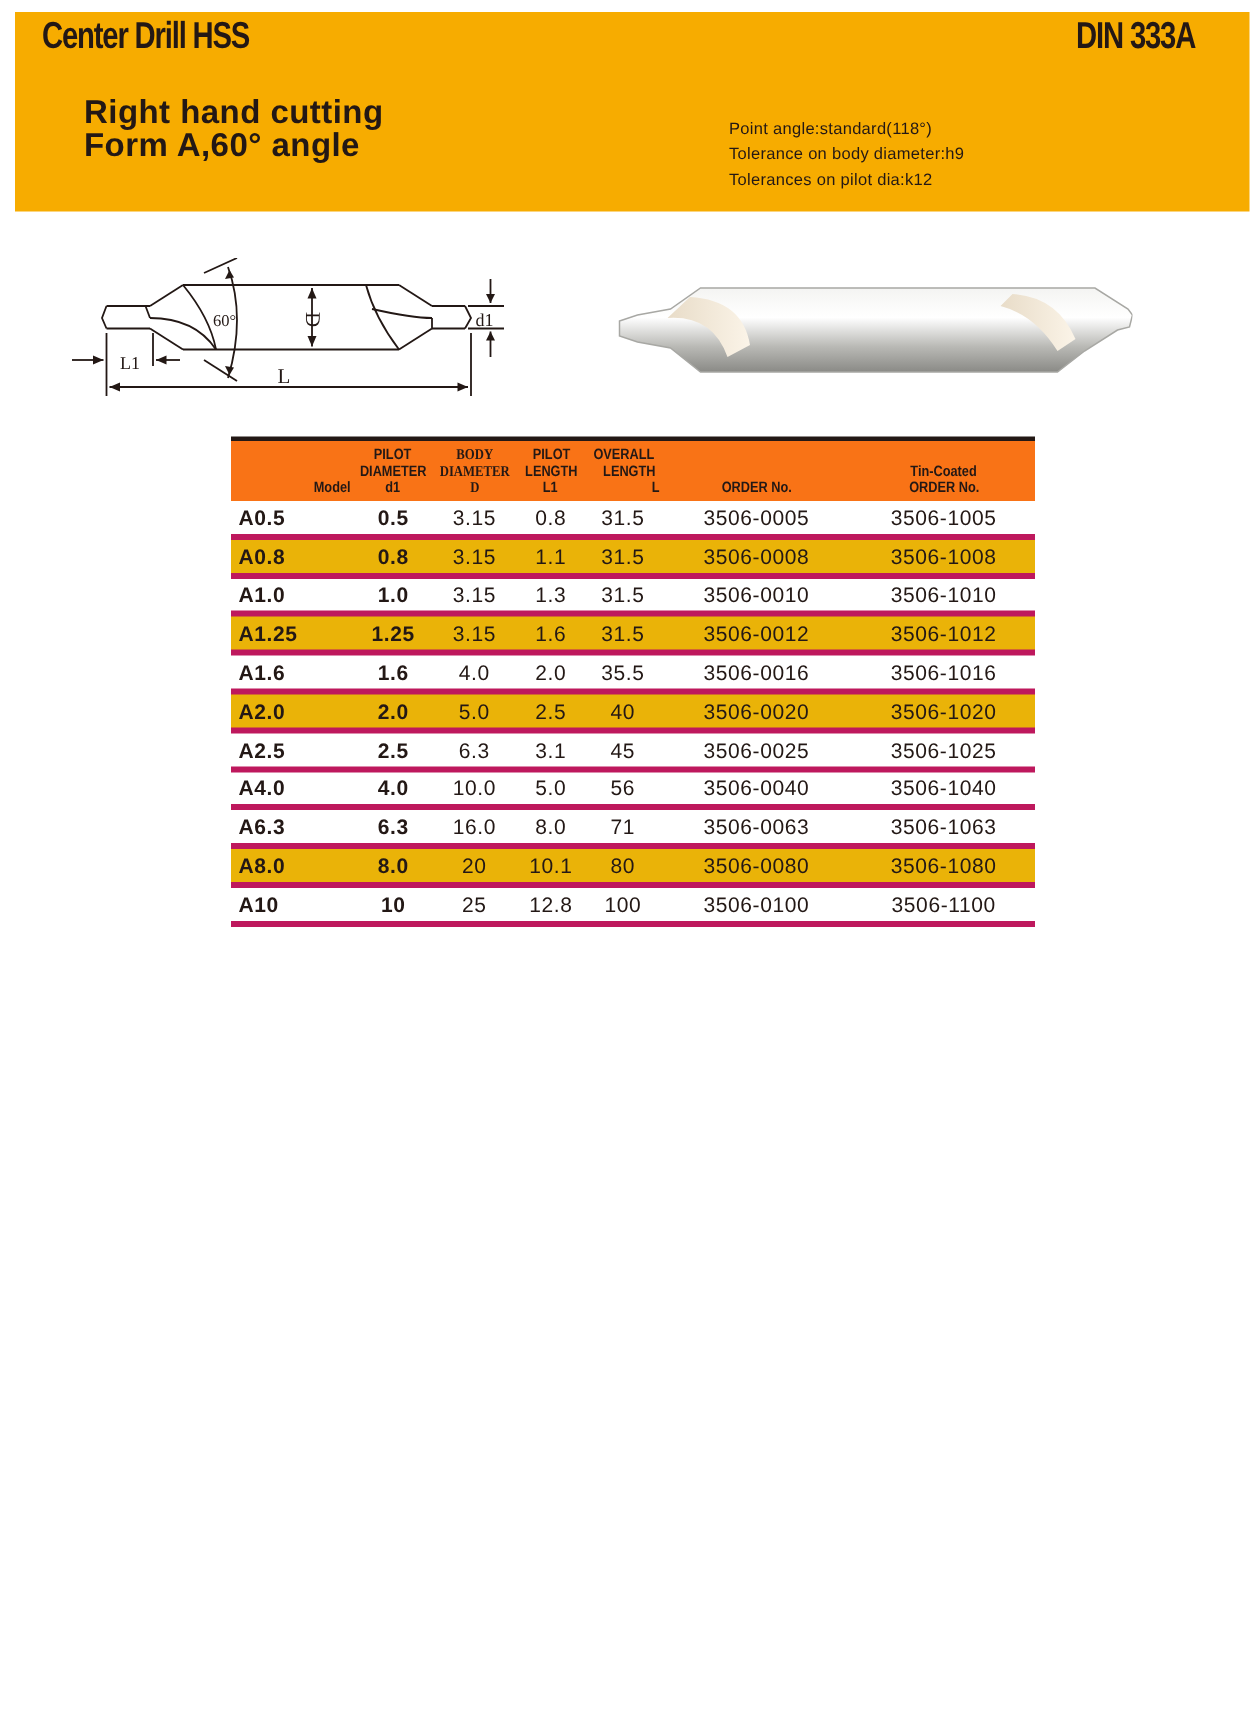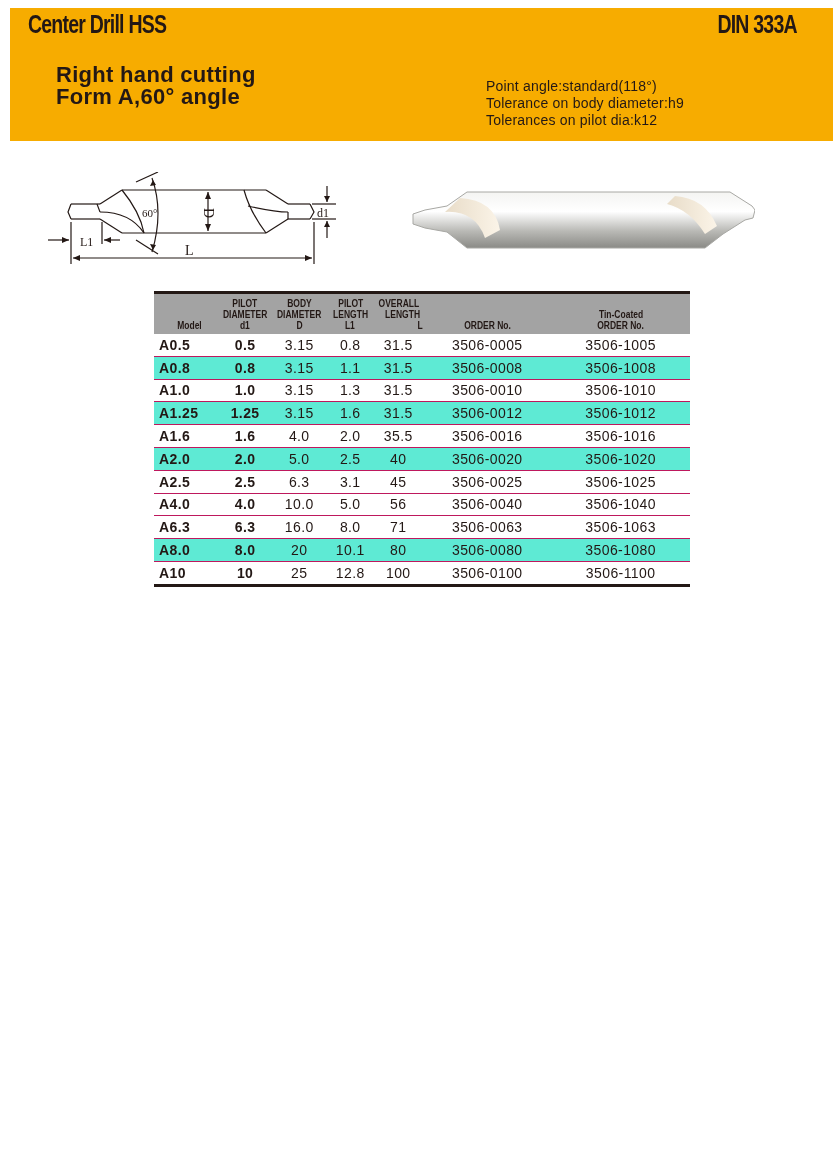--- a/index.html
+++ b/index.html
@@ -1,31 +1,31 @@
 <!DOCTYPE html>
 <html><head>
 <meta charset="utf-8">
 <style>
   html, body { margin:0; padding:0; background:#ffffff; }
   body { width:840px; height:1149px; position:relative; overflow:hidden; font-family:"Liberation Sans", sans-serif; color:#231815; }
   .band { position:absolute; left:10px; top:8px; width:823px; height:133px; background:#f7ac00; }
   .title { position:absolute; left:28px; top:10px; font-family:"Liberation Sans", sans-serif; font-weight:bold; font-size:25px; letter-spacing:-1px; transform:scaleX(0.78); transform-origin:left top; color:#231815; }
   .std { position:absolute; right:43px; top:10px; font-weight:bold; font-size:25px; letter-spacing:-1px; transform:scaleX(0.78); transform-origin:right top; color:#231815; }
   .sub { position:absolute; left:28px; top:64px; font-weight:bold; font-size:22px; line-height:22px; letter-spacing:0.3px;margin-left:28px; }
-  .specs { position:absolute; left:486px; top:78px; font-size:14px; line-height:17px; letter-spacing:0.2px; }
+  .specs { position:absolute; left:486px; top:78px; font-size:11px; line-height:17px; letter-spacing:0.2px; }
   .drawing { position:absolute; left:40px; top:172px; }
   .photo { position:absolute; left:405px; top:190px; }
   table.spec { position:absolute; left:154px; top:291px; width:536px; border-collapse:collapse; border-top:3px solid #231815; border-bottom:3px solid #231815; }
-  table.spec th { background:#a3a3a3; font-weight:bold; font-size:10px; line-height:11px; letter-spacing:0px; vertical-align:bottom; text-align:center; padding:4px 0 3px 0; transform-origin:center;margin-top:27px; }
+  table.spec th { background:#f97316; font-weight:bold; font-size:10px; line-height:11px; letter-spacing:0px; vertical-align:bottom; text-align:center; padding:4px 0 3px 0; transform-origin:center;margin-top:27px; }
   table.spec th span { display:inline-block; transform:scaleX(0.85); }
   table.spec td { font-size:14px; height:21.8px; padding:0; text-align:center; letter-spacing:0.4px; }
-  table.spec tr.alt td { background:#5eead4; }
+  table.spec tr.alt td { background:#eab308; }
   table.spec td.b { font-weight:bold; }
   table.spec td.model { text-align:left; padding-left:5px; }
-  table.spec tr.body-row { border-bottom:1px solid #be185d; }
+  table.spec tr.body-row { border-bottom:4px solid #be185d; }
 </style>
 </head>
 <body>
 
 <div class="band"></div>
 <div class="title">Center Drill HSS</div>
 <div class="std">DIN 333A</div>
 <div class="sub">
   <div>Right hand cutting</div>
   <div>Form A,60° angle</div>
@@ -118,23 +118,23 @@
     </linearGradient>
   </defs>
   <polygon points="8,24 20,20 42,16 62,2 325,2 347,16 350,20 348,28 340,30 318,44 300,58 62,58 42,42 20,38 8,34" fill="url(#steel)" stroke="#a8a8a4" stroke-width="1"></polygon>
   <path d="M55,8 Q90,10 95,40 L80,48 Q70,20 40,22 Z" fill="url(#flute)"></path>
   <path d="M270,6 Q300,8 312,36 L300,44 Q285,20 262,14 Z" fill="url(#flute)"></path>
 </svg>
 
 <table class="spec">
   <thead>
     <tr>
-      <th style="width:60px;text-align:center;padding-left:5px;"><span>Model</span></th>
+      <th style="width:60px;text-align:right;padding-left:22px;"><span>Model</span></th>
       <th style="width:52px;"><span>PILOT</span><br><span>DIAMETER</span><br><span>d1</span></th>
-      <th style="width:56px;"><span>BODY</span><br><span>DIAMETER</span><br><span>D</span></th>
+      <th style="width:56px;font-family:Liberation Serif, serif;"><span>BODY</span><br><span>DIAMETER</span><br><span>D</span></th>
       <th style="width:46px;"><span>PILOT</span><br><span>LENGTH</span><br><span>L1</span></th>
       <th style="width:50px;text-align:right;"><span>OVERALL</span><br><span>LENGTH</span><br><span>L</span></th>
       <th style="width:128px;"><span>ORDER No.</span></th>
       <th><span>Tin-Coated</span><br><span>ORDER No.</span></th>
     </tr>
   </thead>
   <tbody id="tbody">
       <tr class="body-row">
     <td class="b model">A0.5</td>
     <td class="b">0.5</td>

